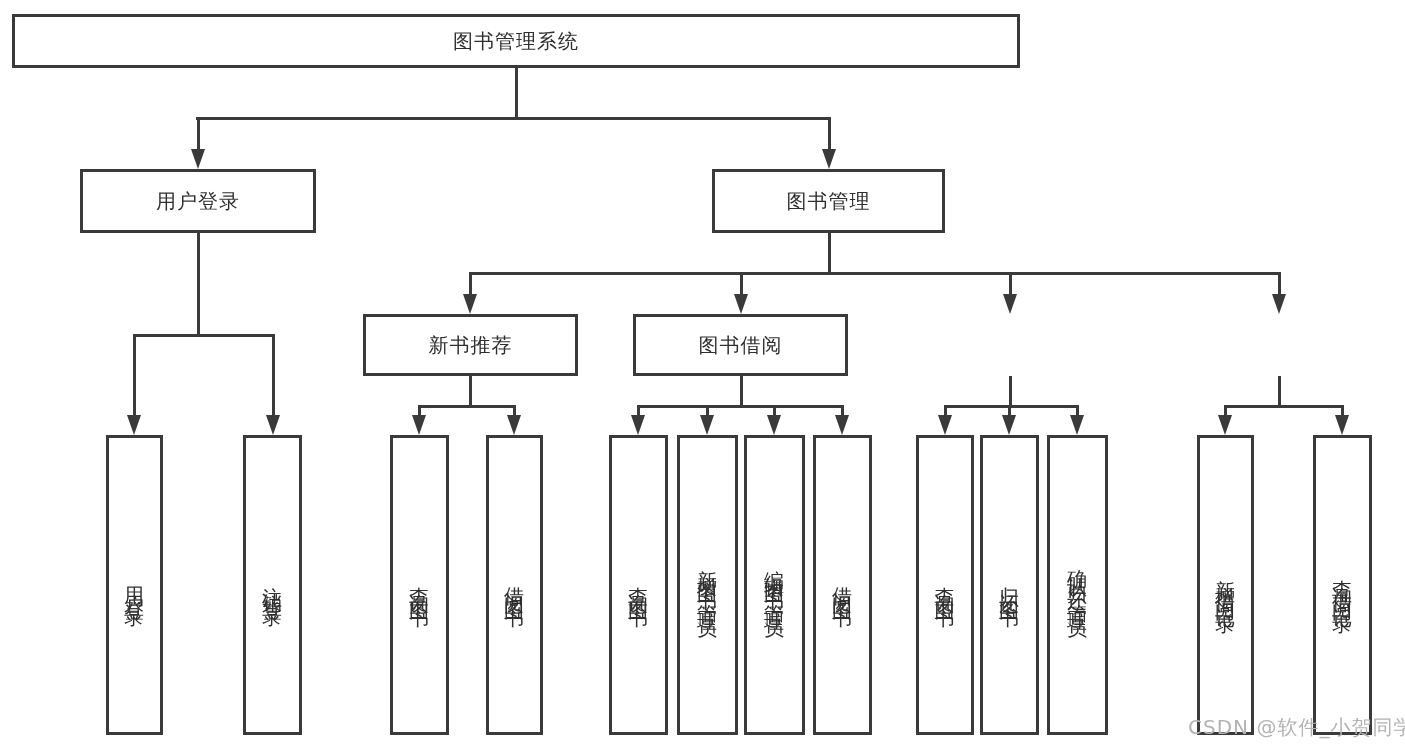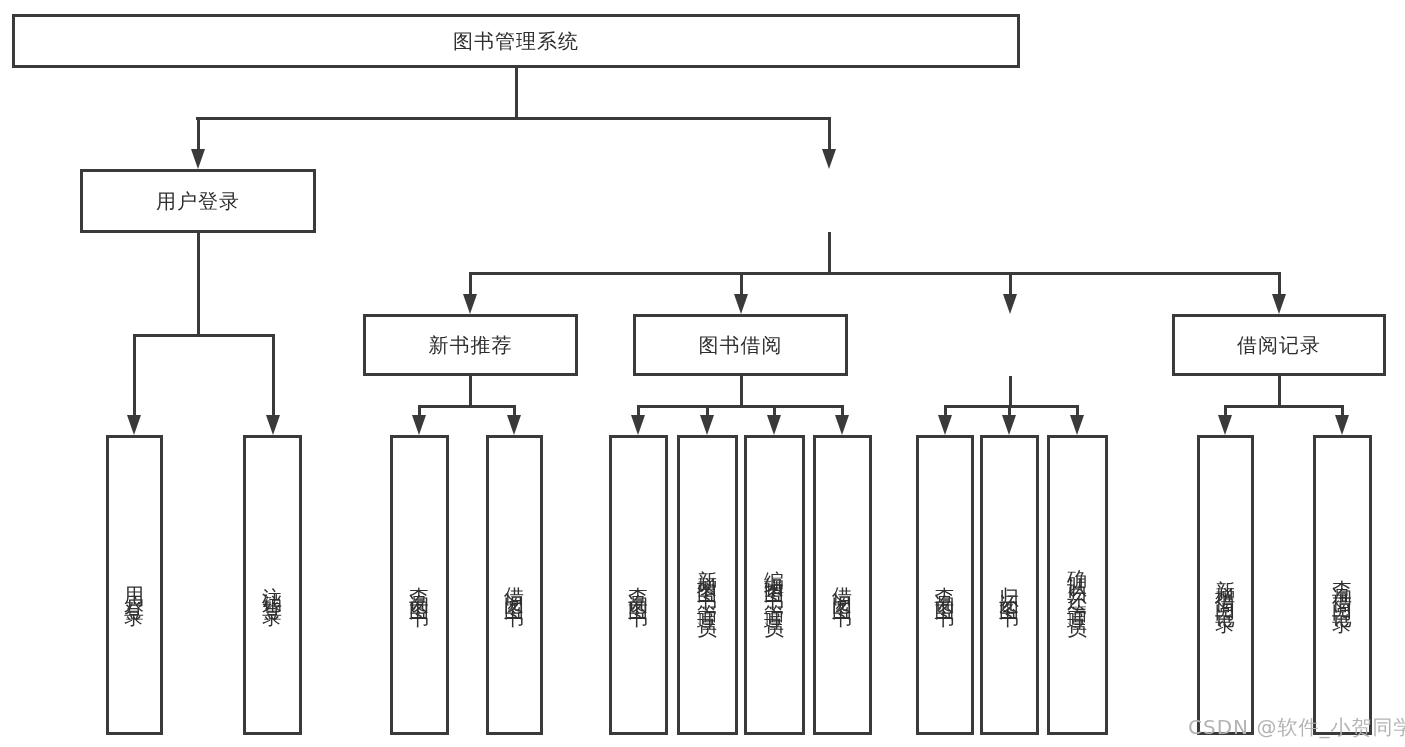--- a/index.html
+++ b/index.html
@@ -123,24 +123,24 @@
       <div class="ahead" style="left: 1070px; top: 415px;"></div>
       <div class="vline" style="left: 1224px; top: 405px; height: 10px;"></div>
       <div class="ahead" style="left: 1218px; top: 415px;"></div>
       <div class="vline" style="left: 1341px; top: 405px; height: 10px;"></div>
       <div class="ahead" style="left: 1335px; top: 415px;"></div>
     </div>
 
   <div class="hbox" style="left:12px;top:14px;width:1008px;height:54px">图书管理系统</div>
 
   <div class="hbox" style="left:80px;top:169px;width:236px;height:64px">用户登录</div>
+  <div class="hbox" style="left:712px;top:169px;width:233px;height:64px">图书管理</div>
 
   <div class="hbox" style="left:633px;top:314px;width:215px;height:62px">图书借阅</div>
   <div class="hbox" style="left:363px;top:314px;width:215px;height:62px">新书推荐</div>
-  <div class="hbox" style="left:1172px;top:314px;width:214px;height:62px">借阅记录</div>
 
   <div class="vbox" style="left:106px;top:435px;width:57px;height:300px">
     <span>用户登录</span>
   </div>
   <div class="vbox" style="left:243px;top:435px;width:59px;height:300px">
     <span>注销登录</span>
   </div>
 
   <div class="vbox" style="left:390px;top:435px;width:59px;height:300px">
     <span>查询图书</span>

